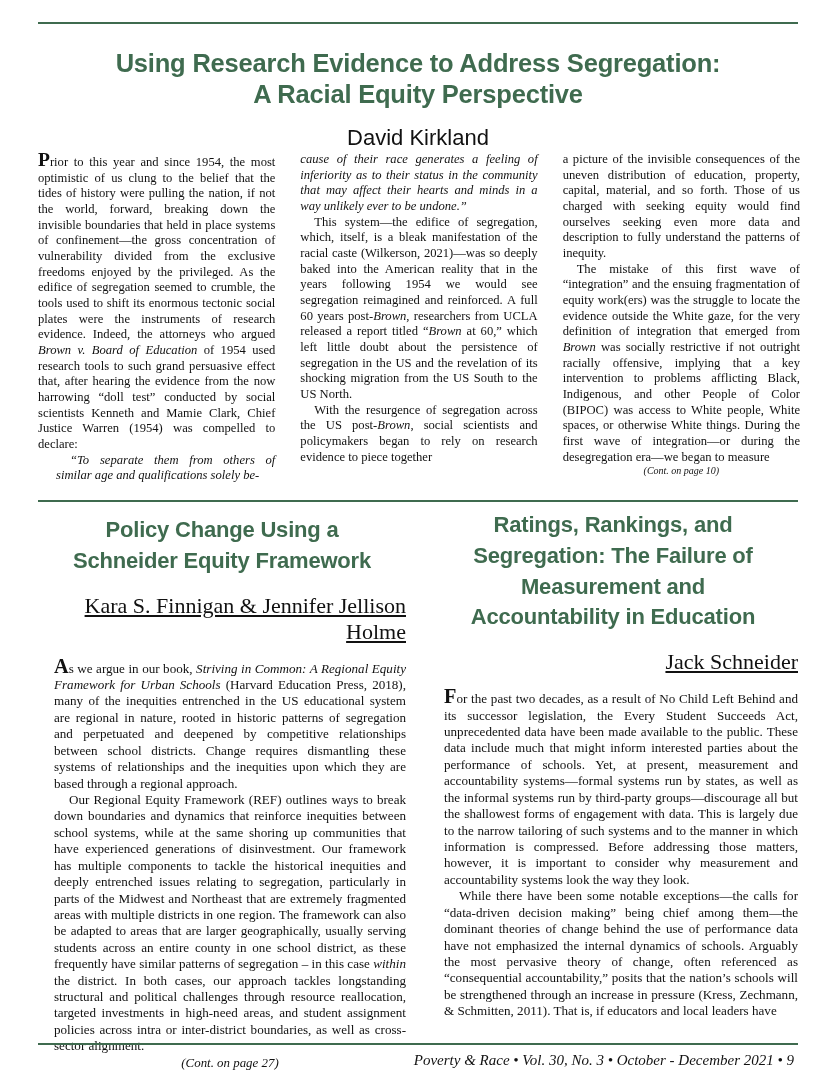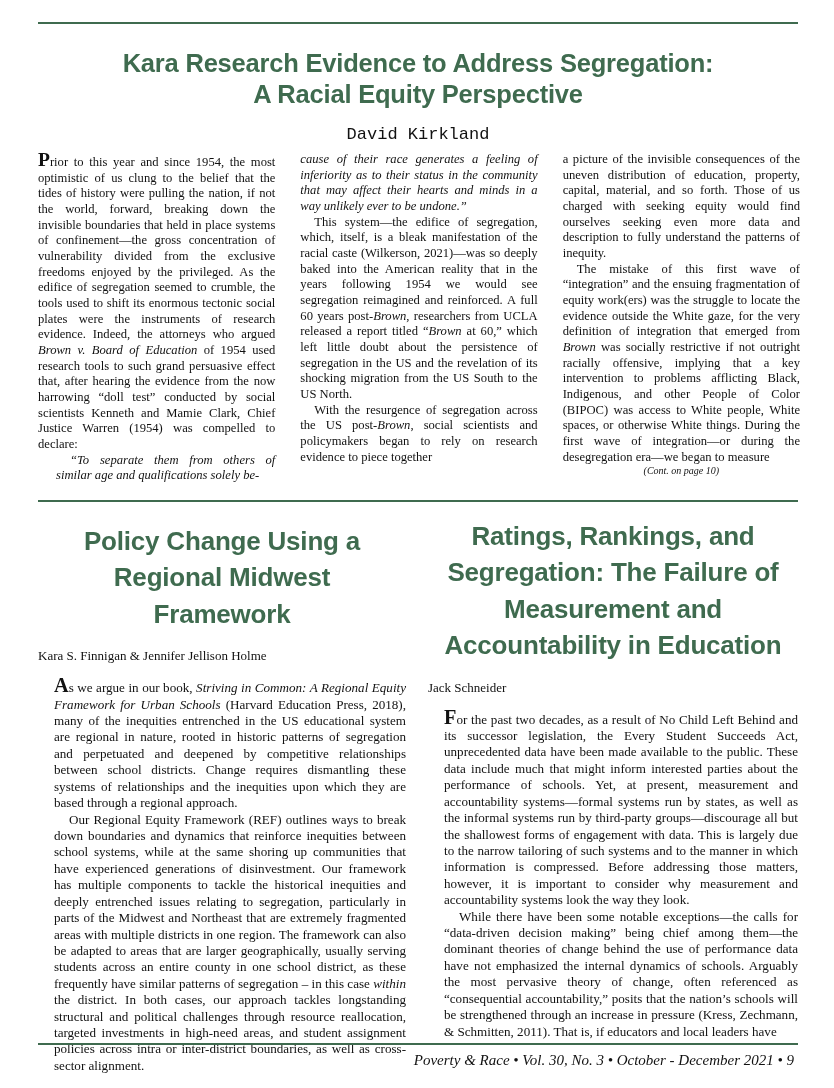--- a/index.html
+++ b/index.html
@@ -44,23 +44,23 @@
     letter-spacing: -0.2px;
     margin: 0;
   }
   .headline-main {
     position: absolute;
     left: 38px; top: 48px;
     width: 760px;
     font-size: 25.5px;
   }
   .byline {
-    font-family: Liberation Mono, monospace;
-    text-align: center;
-    font-size: 17px;
+    font-family: Liberation Sans, sans-serif;
+    text-align: center;
+    font-size: 22px;
     margin: 0;
   }
   .byline-main {
     position: absolute;
     left: 38px; top: 125px;
     width: 760px;
   }
 
   
   .article-top {
@@ -91,29 +91,30 @@
   .article-right {
     position: absolute;
     left: 428px; top: 510px;
     width: 370px;
   }
   .headline-sub {
     font-family: "Liberation Sans", "DejaVu Sans", sans-serif;
     font-weight: bold;
     color: #3f6b4f;
     text-align: center;
-    font-size: 26px;
+    font-size: 22px;
     line-height: 1.40;
     letter-spacing: -0.2px;
-    margin: 8px;
+    margin: 0;
   }
   .byline-sub {
-    text-align: left;
-    font-size: 13px;
+    text-align: right;
+    font-size: 22px;
     margin: 16px 0 0 0;
+    text-decoration: underline;
   }
   .body-sub {
     font-size: 13.1px;
     line-height: 1.255;
     text-align: justify;
     text-justify: inter-word;
     margin-top: 13px;
     margin-left: 16px;
   }
   .body-sub p { margin: 0; }
@@ -167,21 +168,21 @@
   }
 </style>
 </head>
 <body>
 
 <div class="page">
 
   <div class="rule rule-top"></div>
 
   <h1 class="headline headline-main">
-    <span>Kara Research Evidence to Address Segregation:</span><br>
+    <span>Using Research Evidence to Address Segregation:</span><br>
     <span>A Racial Equity Perspective</span>
   </h1>
 
   <div class="byline byline-main">David Kirkland</div>
 
   <div class="article-top">
 
     <div class="col">
       <p><span class="dropcap">P</span><span>rior to this year and since 1954, the most optimistic of us clung to the belief that the tides of history were pulling the nation, if not the world, forward, breaking down the invisible boundaries that held in place systems of confinement—the gross concentration of vulnerability divided from the exclusive freedoms enjoyed by the privileged. As the edifice of segregation seemed to crumble, the tools used to shift its enormous tectonic social plates were the instruments of research evidence. Indeed, the attorneys who argued </span><span class="ital">Brown v. Board of Education</span><span> of 1954 used research tools to such grand persuasive effect that, after hearing the evidence from the now harrowing “doll test” conducted by social scientists Kenneth and Mamie Clark, Chief Justice Warren (1954) was compelled to declare:</span></p>
       <p>
@@ -203,26 +204,27 @@
       <p class="contline-top">(Cont. on page 10)</p>
     </div>
 
   </div>
 
   <div class="rule rule-mid"></div>
 
   <div class="article-left">
     <h2 class="headline-sub">
       <span>Policy Change Using a</span><br>
-      <span>Regional Midwest Framework</span>
+      <span>Schneider Equity Framework</span>
     </h2>
     <div class="byline-sub">Kara S. Finnigan &amp; Jennifer Jellison Holme</div>
     <div class="body-sub">
       <p><span class="dropcap">A</span><span>s we argue in our book, </span><span class="ital">Striving in Common:  A Regional Equity Framework for Urban Schools</span><span> (Harvard Education Press, 2018), many of the inequities entrenched in the US educational system are regional in nature, rooted in historic patterns of segregation and perpetuated and deepened by competitive relationships between school districts. Change requires dismantling these systems of relationships and the inequities upon which they are based through a regional approach.</span></p>
       <p class="indent"><span>Our Regional Equity Framework (REF) outlines ways to break down boundaries and dynamics that reinforce inequities between school systems, while at the same shoring up communities that have experienced generations of disinvestment. Our framework has multiple components to tackle the historical inequities and deeply entrenched issues relating to segregation, particularly in parts of the Midwest and Northeast that are extremely fragmented areas with multiple districts in one region. The framework can also be adapted to areas that are larger geographically, usually serving students across an entire county in one school district, as these frequently have similar patterns of segregation – in this case </span><span class="ital">within</span><span> the district.  In both cases, our approach tackles longstanding structural and political challenges through resource reallocation, targeted investments in high-need areas, and student assignment policies across intra or inter-district boundaries, as well as cross-sector alignment.</span></p>
+      <p class="contline">(Cont. on page 27)</p>
     </div>
   </div>
 
   <div class="article-right">
     <h2 class="headline-sub">
       <span>Ratings, Rankings, and</span><br>
       <span>Segregation: The Failure of</span><br>
       <span>Measurement and</span><br>
       <span>Accountability in Education</span>
     </h2>

